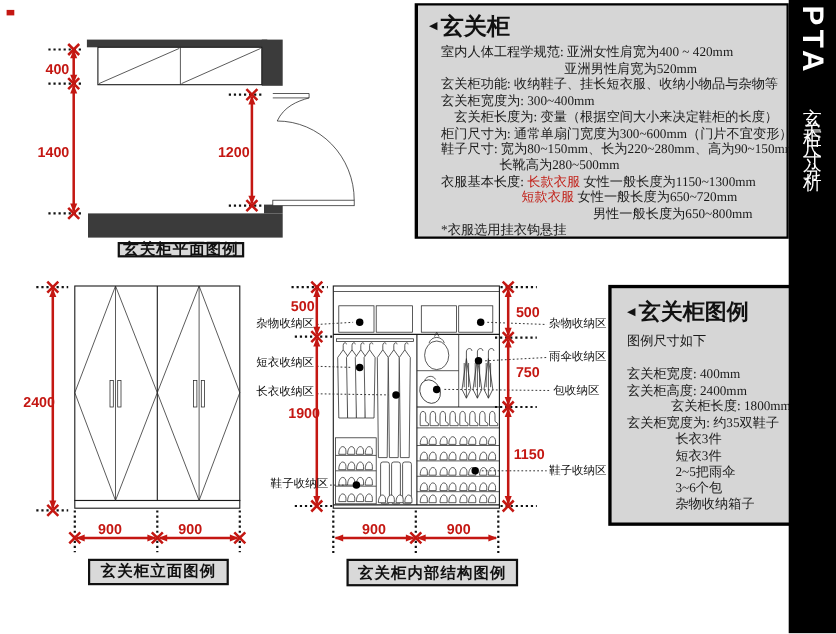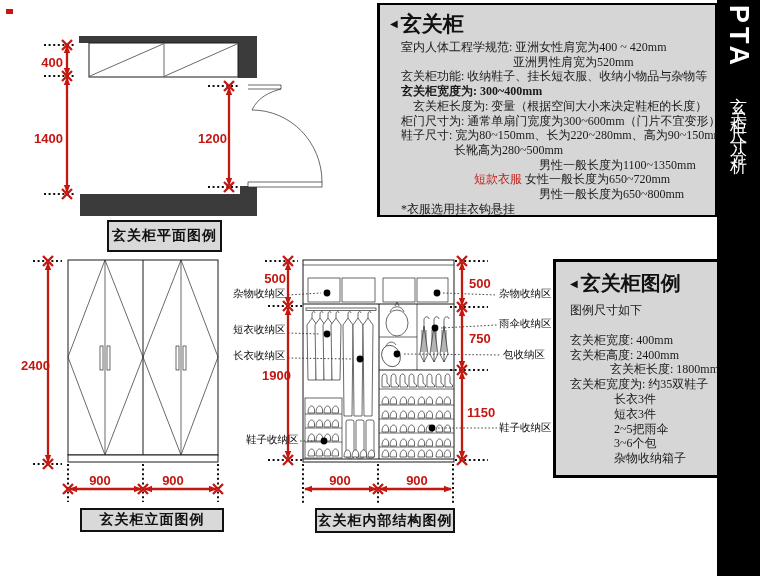--- a/index.html
+++ b/index.html
@@ -24,23 +24,23 @@
   .caption{position:absolute;background:#d9d9d9;border:2px solid #111;box-sizing:border-box;
            display:flex;align-items:center;justify-content:center;font-weight:bold;
            font-size:14px;color:#111;letter-spacing:1px;}
   #spec-panel{left:377px;top:3px;width:340px;height:214px;border-left-width:3px;padding:4px 4px 0 8px;}
   #spec-panel .panel-title{font-size:21px;margin:1px 0 2px 2px;}
   #spec-lines{padding-left:13px;font-size:12px;line-height:14.7px;}
   #legend-panel{left:553px;top:259px;width:169px;height:219px;border-width:3px;padding:6px 0 0 14px;}
   #legend-panel .panel-title{font-size:20px;margin:2px 0 6px 0;}
   #legend-area-note{font-size:12px;margin:2px 0 8px 1px;font-weight:bold;}
   #legend-lines{font-size:12px;line-height:14.8px;}
-  #plan-caption{left:107px;top:220px;width:115px;height:32px;}
-  #elev-caption{left:80px;top:508px;width:144px;height:24px;text-align:center;}
-  #internal-caption{left:315px;top:508px;width:140px;height:25px;}
+  #plan-caption{left:107px;top:220px;width:115px;height:14px;}
+  #elev-caption{left:80px;top:508px;width:128px;height:24px;text-align:center;}
+  #internal-caption{left:315px;top:508px;width:156px;height:25px;}
   #sidebar{position:absolute;left:717px;top:0;width:43px;height:576px;background:#000;
            display:flex;flex-direction:column;align-items:center;}
   #brand{color:#fff;writing-mode:vertical-rl;font:bold 27px "Liberation Sans",sans-serif;
          letter-spacing:4px;margin-top:5px;}
   #vtitle{color:#fff;writing-mode:vertical-rl;font-size:17px;letter-spacing:10px;margin-top:15px;
           font-family:"Liberation Serif",serif;}
 </style>
 </head>
 <body>
 
@@ -324,26 +324,26 @@
 
 <div class="panel" id="spec-panel">
   <div class="panel-title">
     <span class="tri">◀</span>
     <span>玄关柜</span>
   </div>
   <div id="spec-lines">
         <div class="tline" style="padding-left: 0px;"><span>室内人体工程学规范: 亚洲女性肩宽为400 ~ 420mm</span></div>
         <div class="tline" style="padding-left: 112px;"><span>亚洲男性肩宽为520mm</span></div>
         <div class="tline" style="padding-left: 0px;"><span>玄关柜功能: 收纳鞋子、挂长短衣服、收纳小物品与杂物等</span></div>
-        <div class="tline" style="padding-left: 0px; font-weight: bold;"><span>玄关柜宽度为: 300~400mm</span></div>
+        <div class="tline" style="padding-left: 0px;"><span>玄关柜宽度为: 300~400mm</span></div>
         <div class="tline" style="padding-left: 0px; margin-left: 12px;"><span>玄关柜长度为: 变量（根据空间大小来决定鞋柜的长度）</span></div>
         <div class="tline" style="padding-left: 0px;"><span>柜门尺寸为: 通常单扇门宽度为300~600mm（门片不宜变形）</span></div>
         <div class="tline" style="padding-left: 0px;"><span>鞋子尺寸: 宽为80~150mm、长为220~280mm、高为90~150mm</span></div>
         <div class="tline" style="padding-left: 53px;"><span>长靴高为280~500mm</span></div>
-        <div class="tline" style="padding-left: 138px;"><span>男性一般长度为1100~1350mm</span></div>
+        <div class="tline" style="padding-left: 0px;"><span>衣服基本长度: </span><span class="red-text">长款衣服</span><span> 女性一般长度为1150~1300mm</span></div>
         <div class="tline" style="padding-left: 73px;"><span class="red-text">短款衣服</span><span> 女性一般长度为650~720mm</span></div>
         <div class="tline" style="padding-left: 138px;"><span>男性一般长度为650~800mm</span></div>
         <div class="tline" style="padding-left: 0px;"><span>*衣服选用挂衣钩悬挂</span></div>
       </div>
 </div>
 
 <div class="panel" id="legend-panel">
   <div class="panel-title">
     <span class="tri">◀</span>
     <span>玄关柜图例</span>

